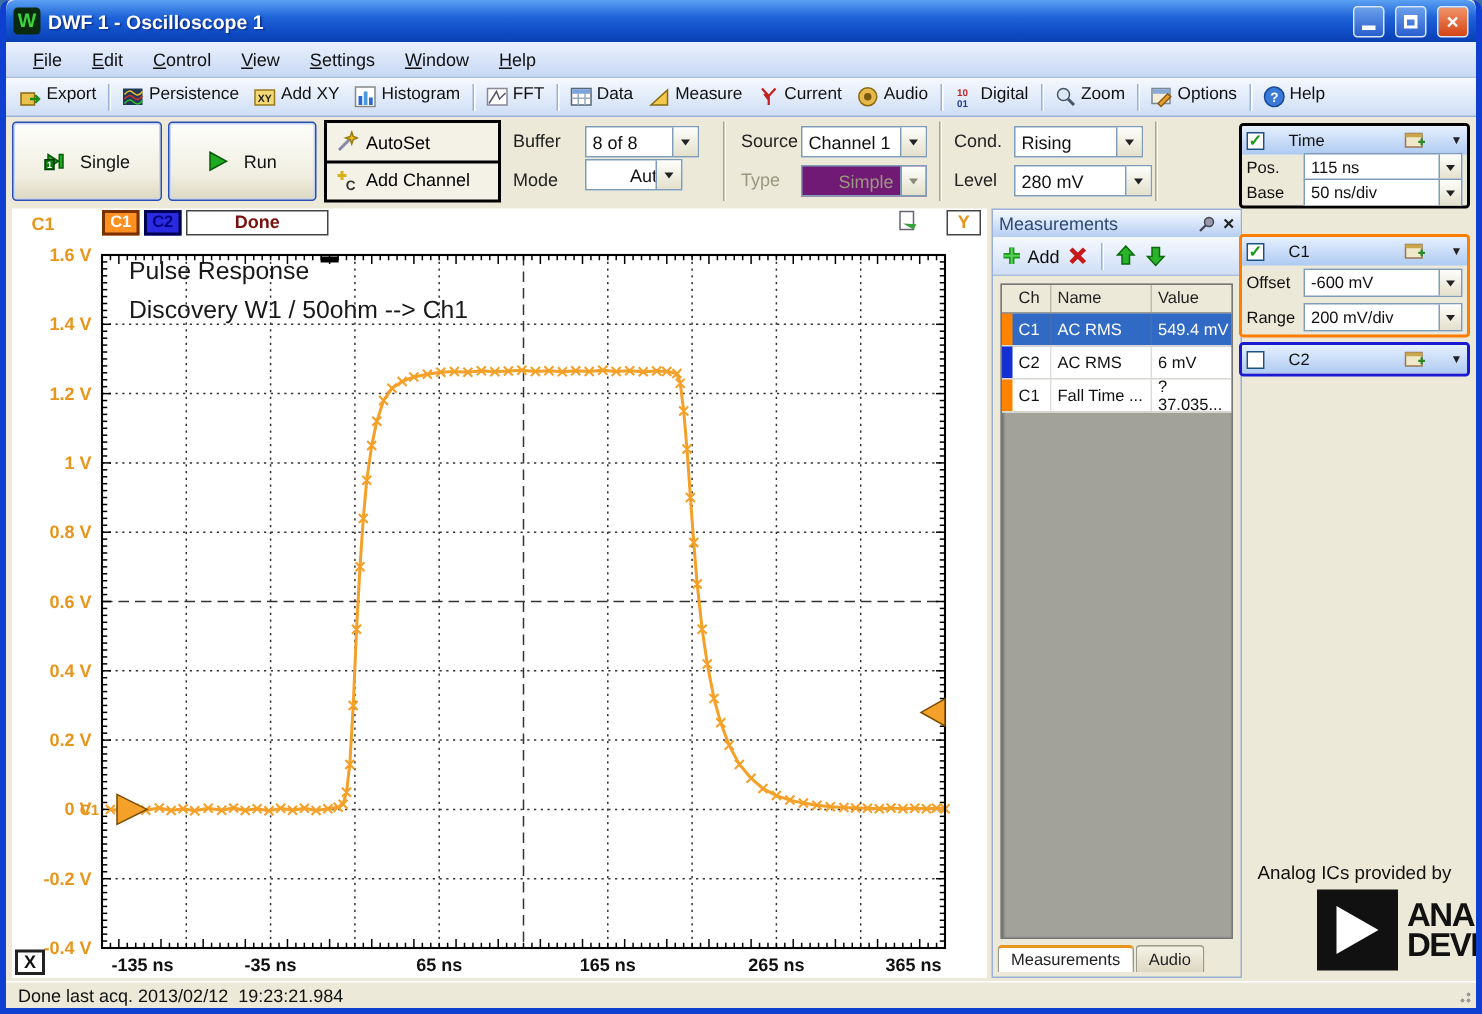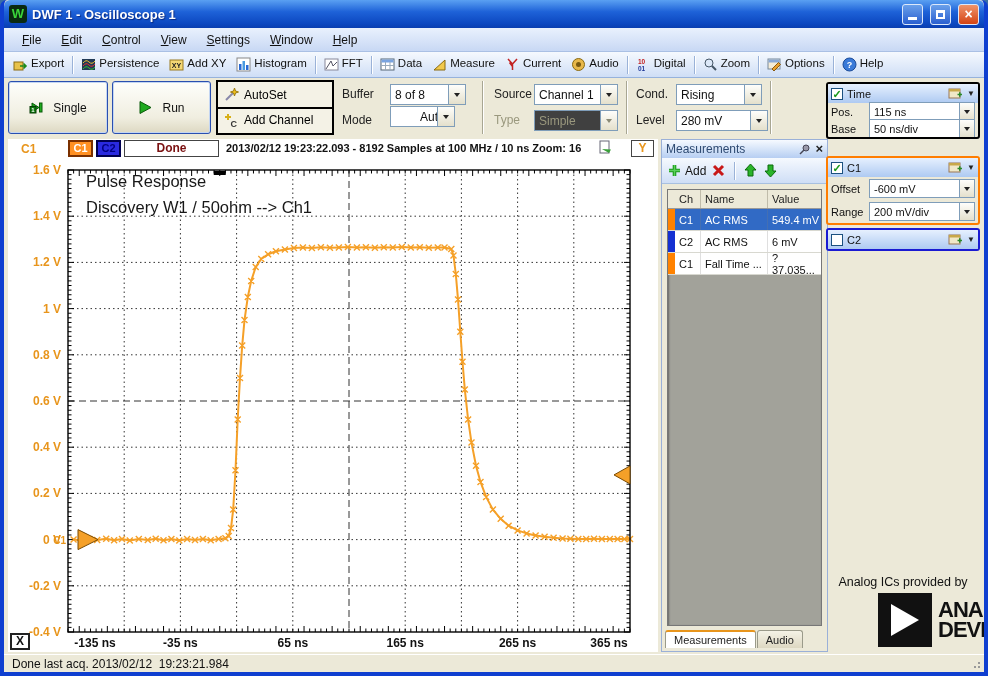--- a/index.html
+++ b/index.html
@@ -26,21 +26,21 @@
   .xp-btn{position:absolute;background:linear-gradient(#fefefb,#f0eee0 70%,#ddd8c2);border:1px solid #2a4fb0;border-radius:3px;box-shadow:inset 0 0 0 1px #c4d6f2;display:flex;align-items:center;justify-content:center;gap:9px;font-size:12px;color:#111;}
   .as-box{position:absolute;left:212px;top:2px;width:118px;height:55px;border:2px solid #000;background:#f4f2e6;}
   .as-row{height:25px;display:flex;align-items:center;padding-left:6px;gap:5px;font-size:12px;}
   .as-row+.as-row{border-top:2px solid #000;height:24px;}
   .fld-label{position:absolute;font-size:12px;color:#222;}
   .fld-label.dis{color:#9a987e;}
   .combo{position:absolute;height:21px;background:#fff;border:1px solid #7f9db9;display:flex;align-items:stretch;font-size:12px;}
   .combo .val{flex:1;padding:3px 0 0 4px;white-space:nowrap;overflow:hidden;color:#111;}
   .combo .dd{width:17px;background:linear-gradient(#fefefb,#e4e0cc);border-left:1px solid #7f9db9;display:flex;align-items:center;justify-content:center;}
   .tri{width:0;height:0;border:3.5px solid transparent;border-top:4.5px solid #222;margin-top:4px;}
-  .combo.disabled{background:#404040;}
+  .combo.disabled{background:#701a75;padding-left:20px;}
   .combo.disabled .val{color:#9a987e;}
   .combo.disabled .dd .tri{border-top-color:#8a8a76;}
   .vsep{position:absolute;top:3px;width:1px;height:53px;background:#a8a692;box-shadow:1px 0 0 #fff;}
   
   .chart{position:absolute;left:4px;top:61px;width:650px;height:513px;background:#fff;}
   .ch-c1{position:absolute;left:60px;top:1px;width:25px;height:17px;background:#ff9022;border:2px solid #7a3000;color:#fff;font-weight:bold;font-size:11px;text-align:center;line-height:13px;}
   .ch-c2{position:absolute;left:88px;top:1px;width:25px;height:17px;background:#2a2ae0;border:2px solid #000050;color:#000080;font-weight:bold;font-size:11px;text-align:center;line-height:13px;}
   .ch-done{position:absolute;left:116px;top:1px;width:95px;height:17px;background:#fff;border:1px solid #444;color:#7a1010;font-weight:bold;font-size:12px;text-align:center;line-height:15px;}
   .ch-info{position:absolute;left:218px;top:3px;font-size:11px;font-weight:bold;color:#111;white-space:nowrap;width:370px;overflow:hidden;}
   .ch-pageicon{position:absolute;left:590px;top:1px;}
@@ -67,21 +67,21 @@
   .mt-head .h-sw{width:7px;padding:0;border-right:none;}
   .mt-head .h-ch{width:26px;}
   .mt-head .h-nm{width:67px;}
   .mt-head .h-vl{flex:1;border-right:none;}
   .meas-tabs{position:absolute;left:3px;bottom:3px;height:20px;display:flex;font-size:11px;align-items:flex-end;}
   .tab{padding:3px 8px 2px;background:linear-gradient(#f4f2e6,#ddd8c2);border:1px solid #9a9a8a;border-bottom:none;border-radius:3px 3px 0 0;margin-right:1px;color:#222;}
   .tab.active{background:#fff;border-top:2px solid #e8951c;padding-top:2px;}
   
   .rp{position:absolute;left:822px;top:0;width:158px;height:576px;}
   .grp{position:absolute;left:0;width:154px;border:2px solid #000;border-radius:3px;background:#ece9d8;overflow:hidden;}
-  .grp-head{height:19px;background:linear-gradient(#e6f0fe,#aecaf2);display:flex;align-items:center;gap:4px;padding:0 3px;font-size:11px;color:#111;}
+  .grp-head{height:19px;background:linear-gradient(#e6f0fe,#aecaf2);display:flex;align-items:center;gap:16px;padding:0 3px;font-size:11px;color:#111;}
   .cb{width:12px;height:12px;background:#fff;border:1px solid #1c5180;font-size:11px;line-height:10px;text-align:center;color:#1a9a1a;font-weight:bold;}
   .cb.checked::after{content:"✓";}
   .grp-head .sp{flex:1;}
   .caret{font-size:8px;color:#222;}
   .grp-row{display:flex;align-items:center;font-size:11px;padding:0 3px;height:23px;color:#111;}
   .grp-row .combo{position:static;margin-left:auto;width:106px;height:19px;font-size:11px;}
   .grp-row .combo .dd{width:15px;}
   #grp-time{top:4px;}
   #grp-time .grp-row{height:17px;}
   #grp-c1{top:78px;}
@@ -349,21 +349,20 @@
         </span>
     </div>
 
     <div class="vsep" style="left:766px;"></div>
 
     <div class="chart">
       <span class="ch-c1label">C1</span>
       <span class="ch-c1">C1</span>
       <span class="ch-c2">C2</span>
       <span class="ch-done">Done</span>
-      <span class="ch-info">2013/02/12 19:23:22.093 - 8192 Samples at 100 MHz / 10 ns Zoom: 16</span>
       <span class="ch-pageicon mi" id="ic-page">
           <svg width="15" height="15" viewBox="0 0 15 15">
             <rect x="2" y="1" width="9" height="12" fill="#fff" stroke="#667"></rect>
             <path d="M4 9 L11 13 L13 9.5 Z" fill="#3aa03a"></path>
           </svg>
         </span>
       <span class="ch-y">Y</span>
       <div class="annot">
         <div>Pulse Response</div>
         <div>Discovery W1 / 50ohm --&gt; Ch1</div>

